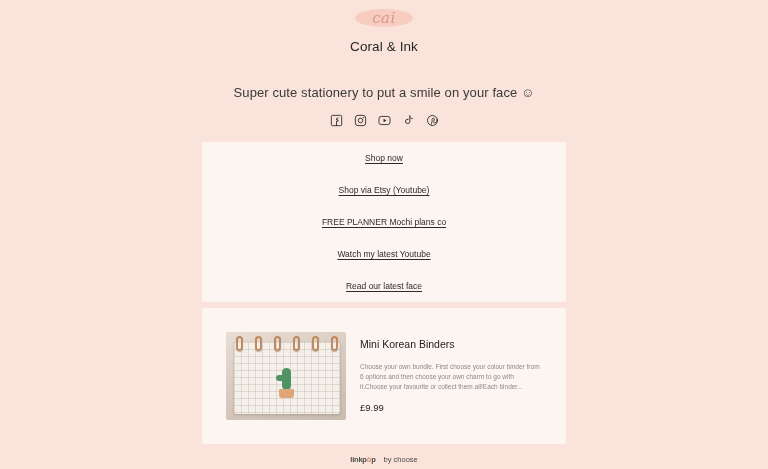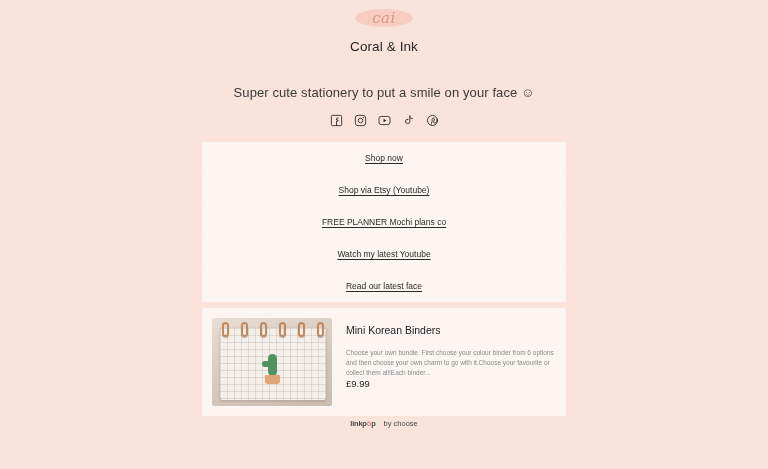--- a/index.html
+++ b/index.html
@@ -86,21 +86,21 @@
     color: #2b2b2b;
     text-decoration: underline;
     text-underline-offset: 1.5px;
   }
   .product-card {
     margin-top: 6px;
     width: 364px;
     background: #fdf5f2;
     border-radius: 2px;
     display: flex;
-    padding: 10px;
+    padding: 24px;
     gap: 14px;
     cursor: pointer;
   }
   .product-image {
     width: 120px;
     height: 88px;
     border-radius: 2px;
     flex: 0 0 120px;
     position: relative;
     overflow: hidden;
@@ -166,25 +166,26 @@
     color: #222;
     font-weight: normal;
   }
   .product-desc {
     margin-top: 12px;
     font-size: 6.5px;
     line-height: 1.55;
     color: #8a8a8a;
   }
   .product-price {
+    margin-top: 10px;
     font-size: 9.5px;
     color: #222;
   }
   .footer {
-    margin-top: 3px;
+    margin-top: 11px;
     display: flex;
     align-items: center;
     gap: 8px;
     font-size: 7.5px;
     color: #4a4a4a;
   }
   .footer .brand {
     font-weight: bold;
     letter-spacing: -0.2px;
   }

